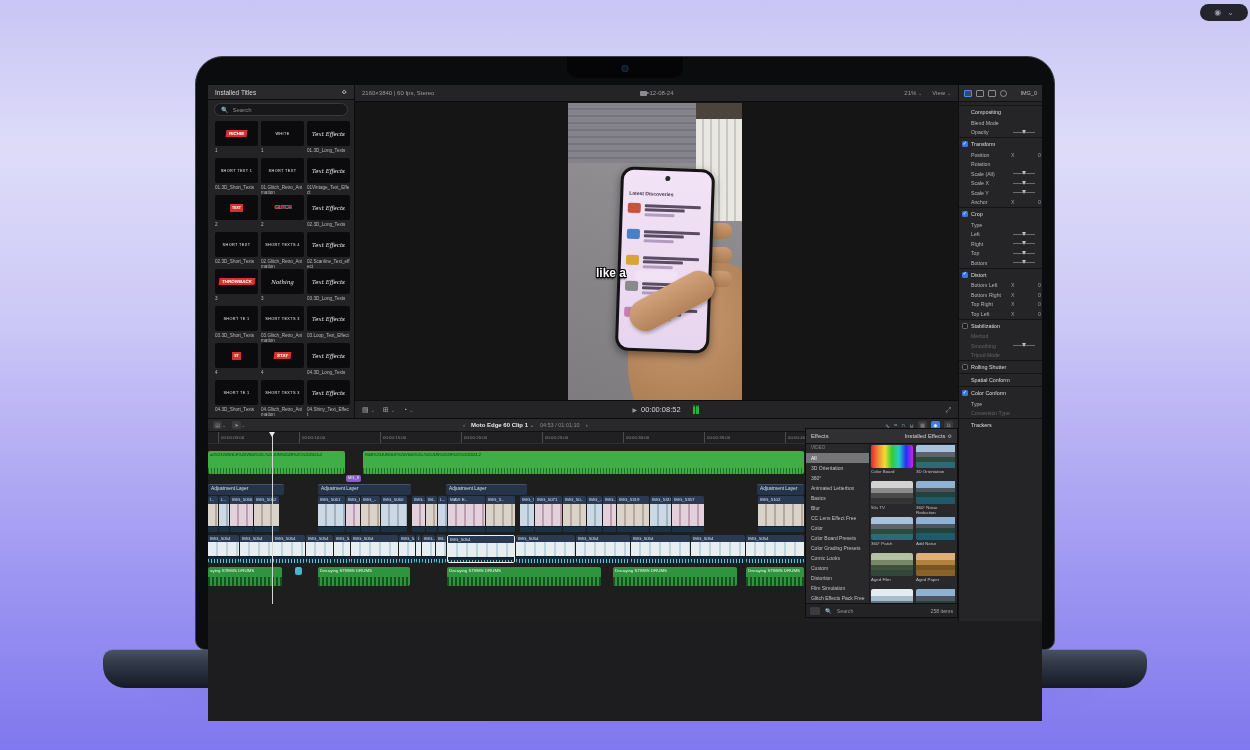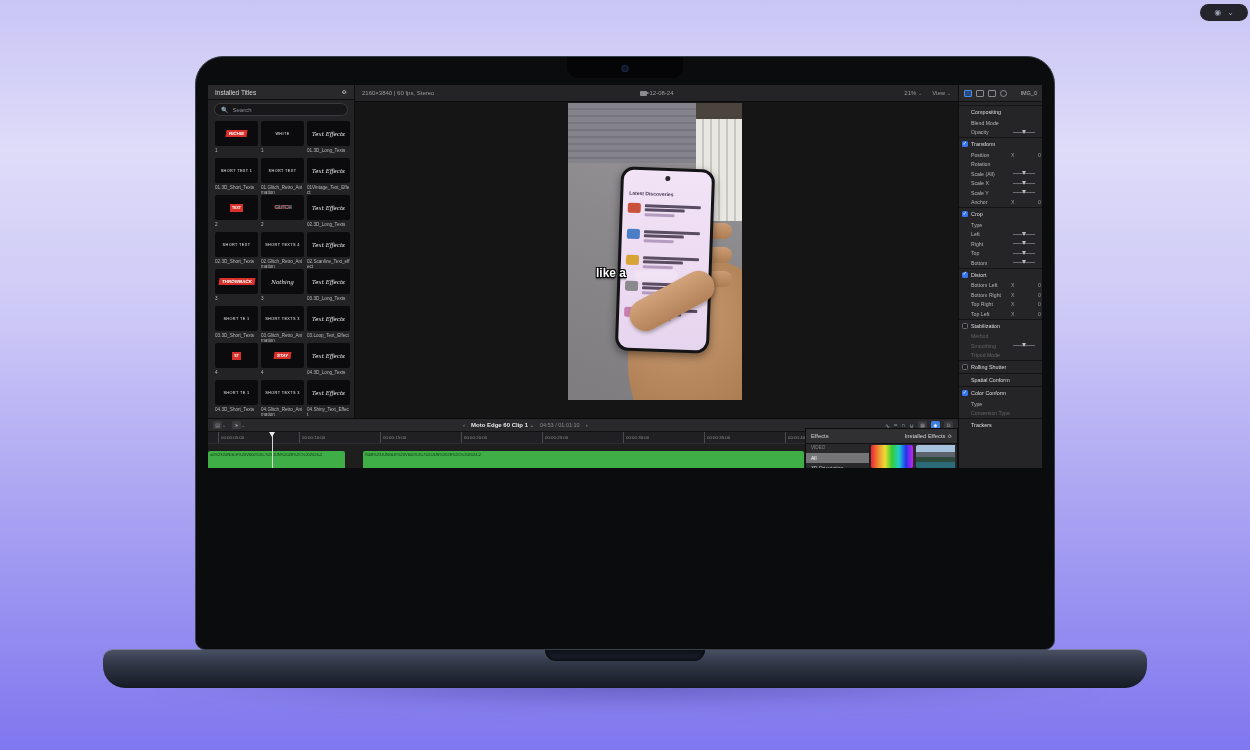--- a/index.html
+++ b/index.html
@@ -16,21 +16,21 @@
   .deck{position:absolute;left:103px;top:649px;width:1044px;height:38px;border-radius:10px 10px 22px 22px;
     background:linear-gradient(180deg,#4a5164 0%,#343b4b 30%,#232936 68%,#151a24 100%);
     border-top:1px solid #7b85a2;}
   .scoop{position:absolute;left:50%;top:0;transform:translateX(-50%);width:160px;height:11px;
     border-radius:0 0 14px 14px;background:linear-gradient(180deg,#0d1118,#1c2230);box-shadow:inset 0 -2px 3px rgba(0,0,0,.6);}
   .bezel{position:absolute;left:195px;top:56px;width:860px;height:594px;border-radius:28px 28px 10px 10px;
     background:#0b0c0e;border:1px solid #3a4049;box-sizing:border-box;}
   .notch{position:absolute;left:567px;top:57px;width:116px;height:21px;background:#050507;border-radius:0 0 11px 11px;z-index:30;}
   .cam{position:absolute;left:50%;top:8px;transform:translateX(-50%);width:7px;height:7px;border-radius:50%;background:#0e1524;box-shadow:inset 0 0 2px #30517f;}
   
-  .ui{position:absolute;left:208px;top:85px;width:834px;height:383px;background:#1d1d1f;overflow:hidden;
+  .ui{position:absolute;left:208px;top:85px;width:834px;height:636px;background:#1d1d1f;overflow:hidden;
       color:#cfcfcf;font-size:6px;}
   .panel-head{height:15px;display:flex;align-items:center;background:#29292b;border-bottom:1px solid #0d0d0d;box-sizing:border-box;}
   
   .titles{position:absolute;left:0;top:0;width:147px;height:333px;background:#232325;border-right:1px solid #0e0e0e;box-sizing:border-box;}
   .titles .panel-head{padding:0 7px;justify-content:space-between;font-size:6.5px;color:#d6d6d6;}
   .search{position:absolute;left:6px;top:18px;width:134px;height:13px;background:#17171a;border:1px solid #3a3a3e;border-radius:7px;
     display:flex;align-items:center;gap:4px;padding:0 6px;box-sizing:border-box;color:#8b8b90;}
   .tgrid{position:absolute;left:7px;top:36px;width:136px;height:296px;display:grid;grid-template-columns:repeat(3,43px);grid-auto-rows:37px;column-gap:3px;}
   .cell{width:43px;}
   .thumb{width:43px;height:25px;background:#0b0b0d;border-radius:2px;display:flex;align-items:center;justify-content:center;overflow:hidden;}
@@ -399,20 +399,43 @@
                   <div class="pline l3"></div>
                 </div>
               </div>
           </div>
         </div>
         <div class="thumbf"></div>
         <div class="chip"></div>
         <div class="caption">like a</div>
       </div>
 
+      <div class="vbot">
+        <span class="vbtn">
+            <span class="g">▧</span>
+            <span class="caret">⌄</span>
+          </span>
+        <span class="vbtn">
+            <span class="g">⊞</span>
+            <span class="caret">⌄</span>
+          </span>
+        <span class="vbtn">
+            <span class="g">◔</span>
+            <span class="caret">⌄</span>
+          </span>
+        <span class="tc">
+          <span style="color:#9a9a9e;font-size:6px;">▶</span>
+          <span>00:00:08:52</span>
+        </span>
+        <span class="meters">
+            <i></i>
+            <i></i>
+          </span>
+        <span class="fullscr">⤢</span>
+      </div>
     </section>
 
     <section class="inspector">
       <div class="ihead">
         <span class="ic blue"></span>
         <span class="ic"></span>
         <span class="ic"></span>
         <span class="ic round"></span>
         <span class="nm">IMG_0</span>
       </div>

